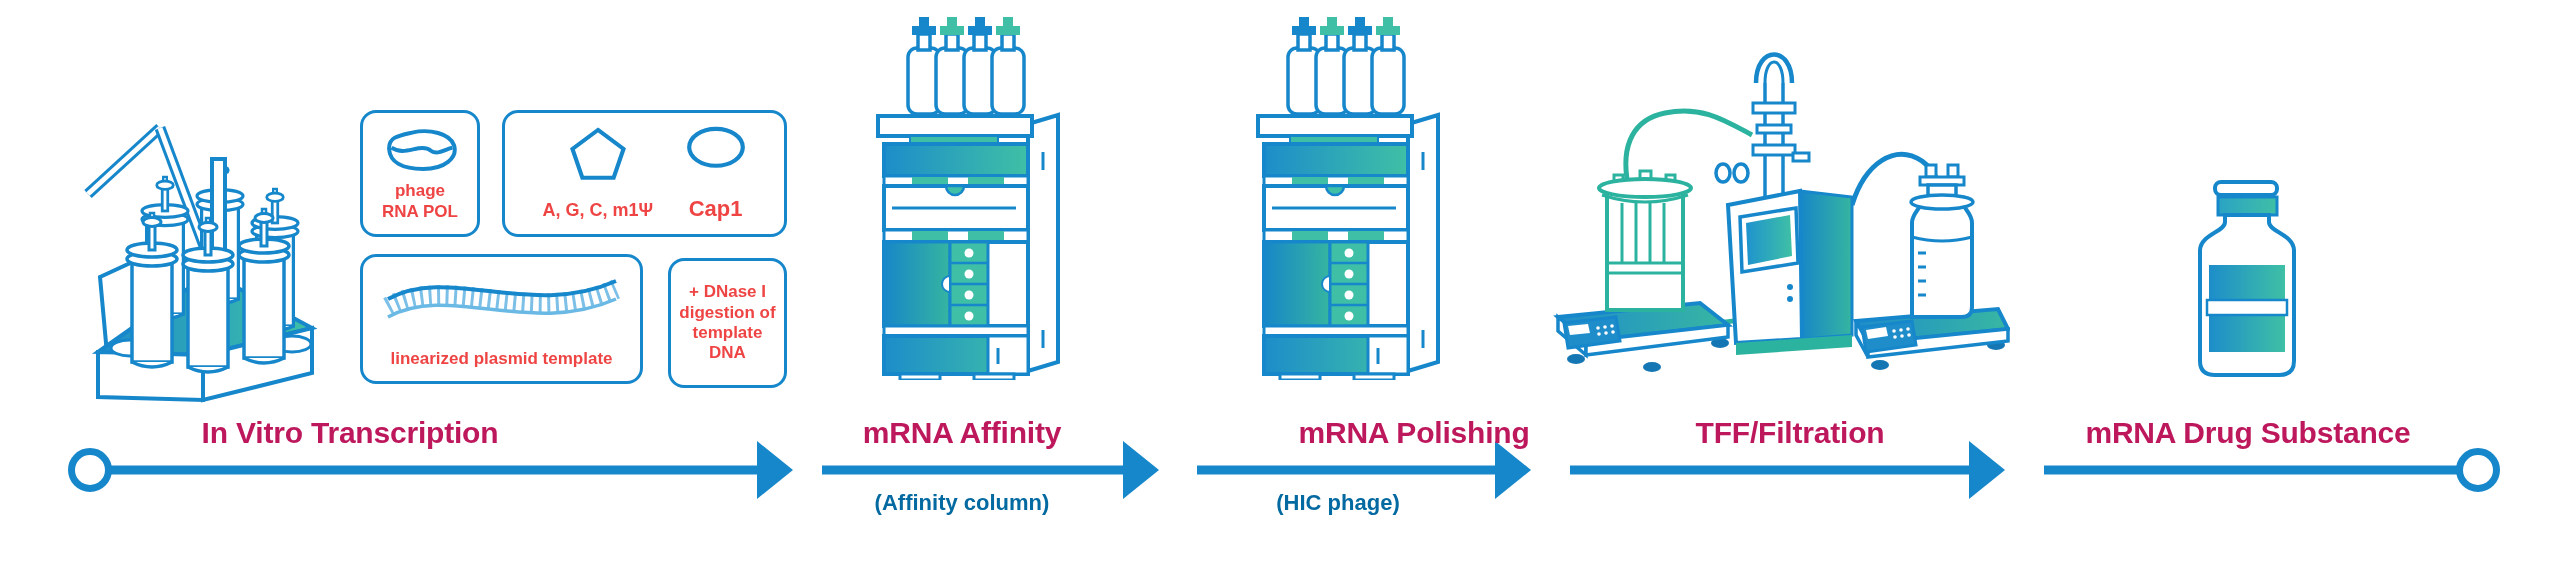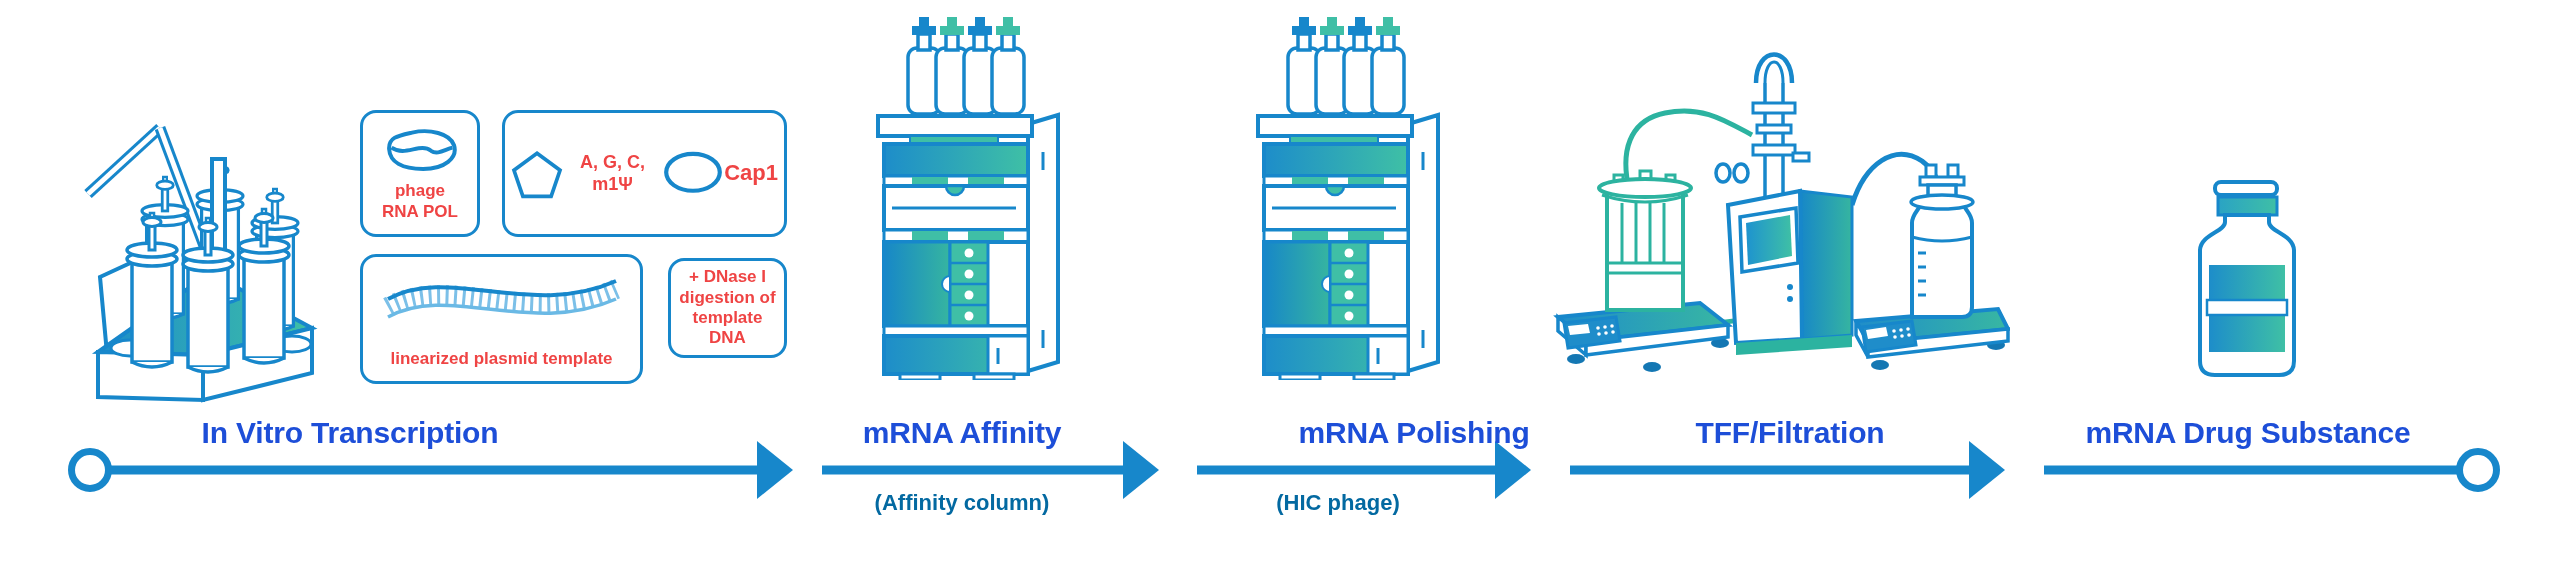--- a/index.html
+++ b/index.html
@@ -1,28 +1,28 @@
 <!DOCTYPE html>
 <html><head>
 <meta charset="utf-8">
 <style>
   html,body{margin:0;padding:0;background:#fff;}
   .canvas{position:relative;width:2560px;height:567px;background:#ffffff;overflow:hidden;
           font-family:"Liberation Sans",sans-serif;}
   .illus{position:absolute;}
   .stage-label{position:absolute;transform:translateX(-50%);font-weight:bold;font-size:30px;
-               color:#1d4ed8;white-space:nowrap;letter-spacing:-0.2px;}
+               color:#be185d;white-space:nowrap;letter-spacing:-0.2px;}
   .stage-sublabel{position:absolute;transform:translateX(-50%);font-weight:bold;font-size:22px;
                color:#0369a1;white-space:nowrap;}
   .ann{position:absolute;box-sizing:border-box;border:3px solid #1787cb;border-radius:16px;
        color:#ef4444;font-weight:bold;text-align:center;display:flex;flex-direction:column;
        align-items:center;justify-content:space-between;padding:12px 4px 12px;}
   .ann-text{font-size:17px;line-height:1.2;white-space:pre-line;}
   .ann-row{flex-direction:row;justify-content:space-evenly;align-items:stretch;padding:12px 6px;}
-  .ann-col{display:flex;flex-direction:row;align-items:center;}
+  .ann-col{display:flex;flex-direction:column;align-items:center;justify-content:space-between;}
   .defs-holder{position:absolute;width:0;height:0;overflow:hidden;}
 </style>
 </head>
 <body>
 
 <div class="canvas">
 
   <svg class="defs-holder" aria-hidden="true">
     <defs>
       <linearGradient id="lgBT" x1="0" y1="0" x2="1" y2="0">
@@ -168,21 +168,21 @@
 
   <div class="ann" style="left:360px;top:254px;width:283px;height:130px">
     <svg width="244" height="58" viewBox="0 0 244 58">
       <path d="M8,38 C70,4 150,58 236,20" fill="none" stroke="#7cc0e8" stroke-width="20" stroke-dasharray="3 5.5"></path>
       <path d="M8,30 C70,-4 150,50 236,12" fill="none" stroke="#1787cb" stroke-width="4"></path>
       <path d="M8,48 C70,14 150,68 236,30" fill="none" stroke="#6ab9e5" stroke-width="3.5"></path>
     </svg>
     <div class="ann-text">linearized plasmid template</div>
   </div>
 
-  <div class="ann" style="left:668px;top:258px;width:119px;height:100px;justify-content:center">
+  <div class="ann" style="left:668px;top:258px;width:119px;height:130px;justify-content:center">
     <div class="ann-text">+ DNase I
 digestion of
 template
 DNA</div>
   </div>
 
   <svg class="illus" style="left:876px;top:12px" width="190" height="368" viewBox="0 0 190 368">
     <use href="#hplc"></use>
   </svg>
 

